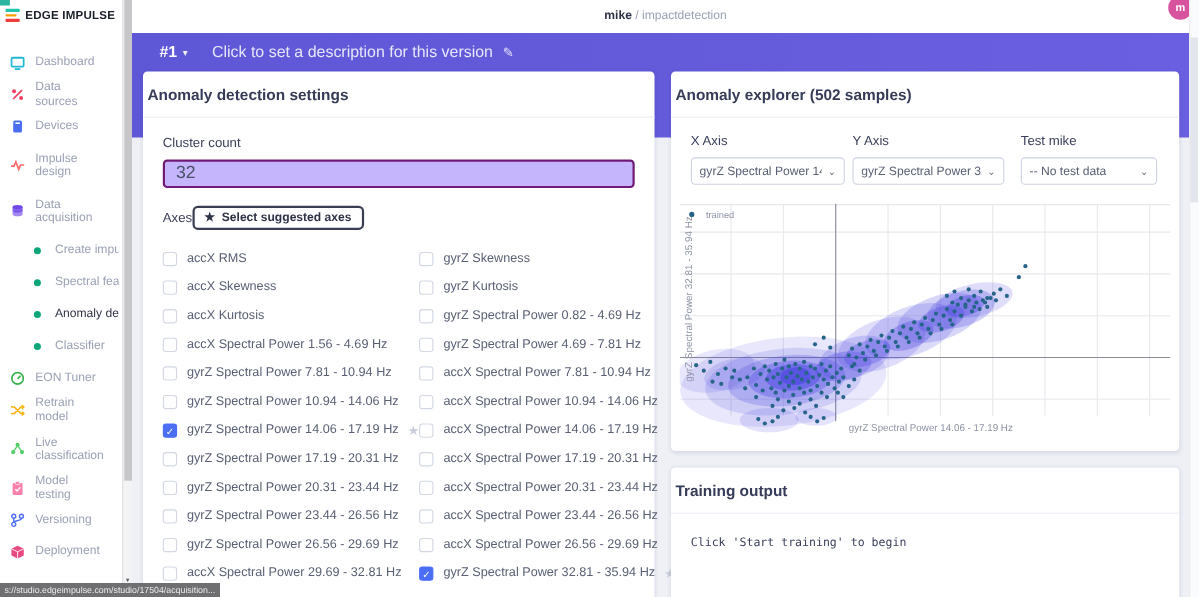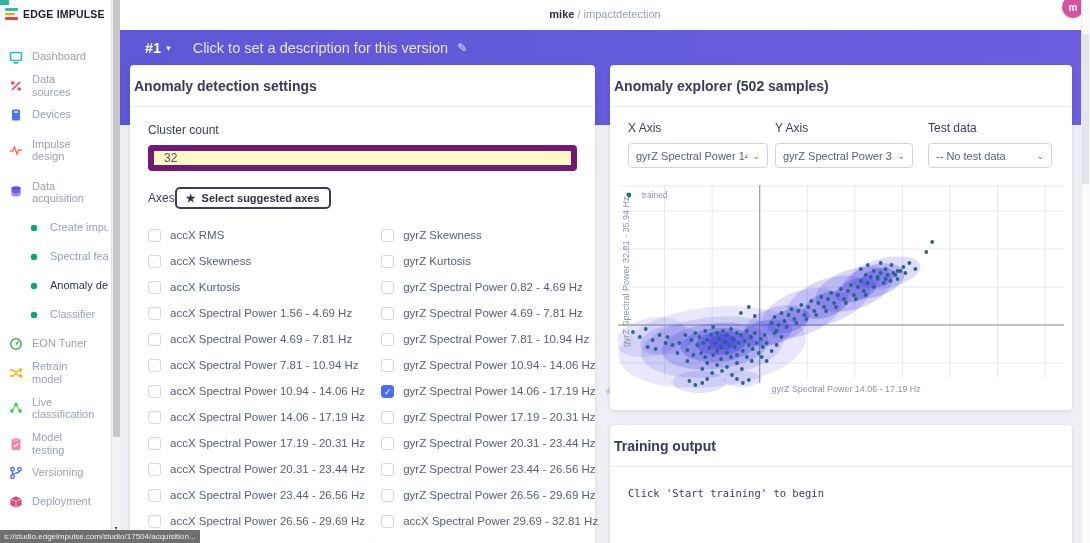--- a/index.html
+++ b/index.html
@@ -46,22 +46,22 @@
   .page-sb{position:absolute;right:0;top:0;width:8px;height:543px;background:#fafbfd;border-left:1px solid #ececf0;z-index:3}
   .page-sb i{position:absolute;left:0;top:34px;width:7px;height:150px;background:#e3e5ec;display:block}
   
   .card{position:absolute;background:#fff;border-radius:4px;box-shadow:0 1px 4px rgba(35,40,90,.13);z-index:4}
   .card-h{padding:13px 4px 12px;font-size:14px;font-weight:700;color:#363b58;border-bottom:1px solid #ebedf4}
   #settings-card{left:130px;top:65px;width:465px;height:575px}
   #explorer-card{left:610px;top:65px;width:462px;height:345px}
   #training-card{left:610px;top:425px;width:462px;height:190px}
   .card-body{padding:16px 18px 0}
   .fld{font-size:12px;color:#3a3f5a}
-  .txt-input{margin-top:8px;width:100%;box-sizing:border-box;height:26px;border:6px solid #701a75;border-radius:4px;
-      padding:0 10px;font-size:12px;color:#4a5066;background:#fef9c3}
+  .txt-input{margin-top:8px;width:100%;box-sizing:border-box;height:26px;border:2px solid #701a75;border-radius:4px;
+      padding:0 10px;font-size:16px;color:#4a5066;background:#c4b5fd}
   .axes-row{margin-top:16px;display:flex;justify-content:flex-start;align-items:center}
   .btn-suggest{display:inline-flex;align-items:center;gap:6px;border:2px solid #3a3e52;border-radius:5px;
       background:#fff;padding:3px 9px;font-size:11px;font-weight:700;color:#2e3247;cursor:pointer}
   .btn-suggest .bstar{font-size:11px;line-height:11px}
   .axes-grid{margin-top:13px;display:grid;grid-template-columns:1fr 1fr}
   .ax-row{height:26px;display:flex;align-items:center}
   .cb{width:13px;height:13px;box-sizing:border-box;border:1px solid #d2d7e3;border-radius:3px;background:#fff;
       flex:none;cursor:pointer;font-size:9px;line-height:12px;text-align:center;color:#fff}
   .cb.on{background:#4c6ef5;border-color:#4c6ef5}
   .cb-label{margin-left:9px;font-size:11.5px;color:#596074;white-space:nowrap}
@@ -300,24 +300,20 @@
         <div class="ax-row">
           <span class="cb"></span>
           <span class="cb-label">accX Spectral Power 1.56 - 4.69 Hz</span>
         </div>
         <div class="ax-row">
           <span class="cb"></span>
           <span class="cb-label">gyrZ Spectral Power 4.69 - 7.81 Hz</span>
         </div>
         <div class="ax-row">
           <span class="cb"></span>
-          <span class="cb-label">accX Spectral Power 4.69 - 7.81 Hz</span>
-        </div>
-        <div class="ax-row">
-          <span class="cb"></span>
           <span class="cb-label">gyrZ Spectral Power 7.81 - 10.94 Hz</span>
         </div>
         <div class="ax-row">
           <span class="cb"></span>
           <span class="cb-label">accX Spectral Power 7.81 - 10.94 Hz</span>
         </div>
         <div class="ax-row">
           <span class="cb"></span>
           <span class="cb-label">gyrZ Spectral Power 10.94 - 14.06 Hz</span>
         </div>
@@ -390,21 +386,21 @@
       </div>
     </div>
     <div class="sel-group g2">
       <label class="fld">Y Axis</label>
       <div class="sel">
         <span class="sel-text">gyrZ Spectral Power 32.81 - 35.94 Hz</span>
         <span class="chev">⌄</span>
       </div>
     </div>
     <div class="sel-group g3">
-      <label class="fld">Test data</label>
+      <label class="fld">Test mike</label>
       <div class="sel">
         <span class="sel-text">-- No test data</span>
         <span class="chev">⌄</span>
       </div>
     </div>
   </div>
   <div class="chart-wrap">
     <svg id="chart-svg" width="446" height="215" viewBox="0 0 450 215" preserveAspectRatio="none">
         <line x1="47" y1="0" x2="47" y2="193" stroke="#e8e8ed" stroke-width="1"></line>
         <line x1="95" y1="0" x2="95" y2="193" stroke="#e8e8ed" stroke-width="1"></line>

